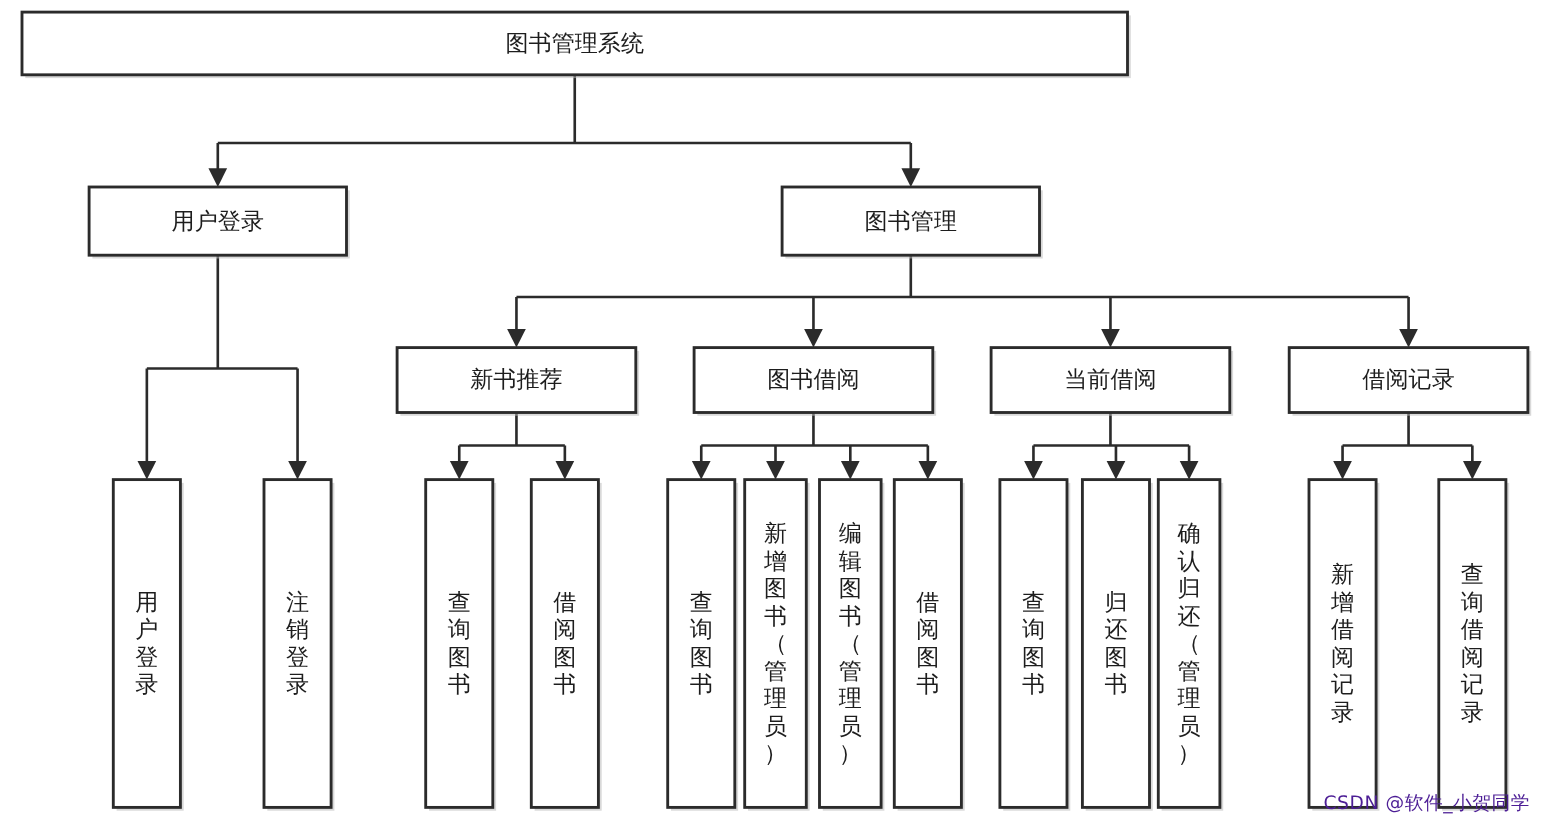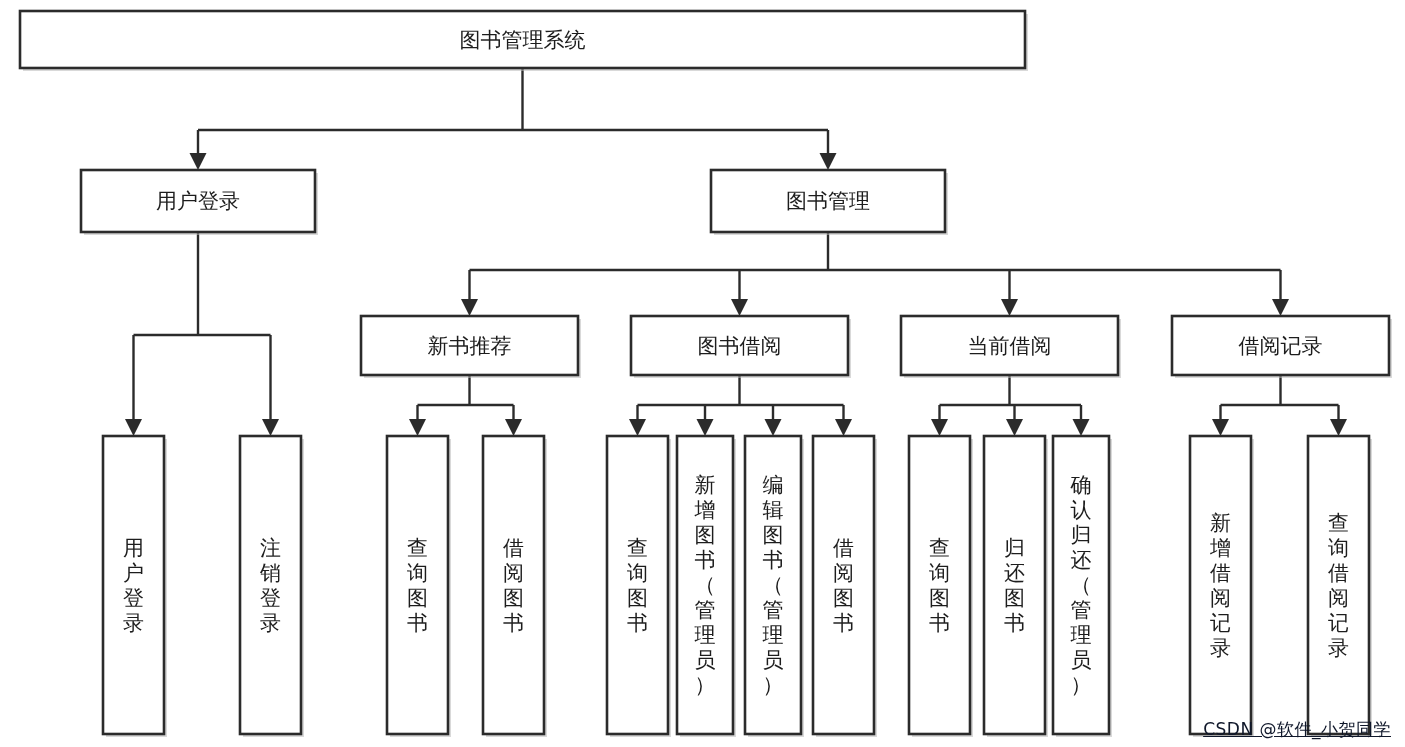--- a/index.html
+++ b/index.html
@@ -57,25 +57,24 @@
     font-family: "DejaVu Sans", "Liberation Sans", sans-serif;
     font-size: 21px;
     text-anchor: middle;
   }
   .watermark {
     position: absolute;
     right: 14px;
     bottom: 6px;
     font-family: "DejaVu Sans", "Liberation Sans", sans-serif;
     font-size: 17px;
-    color: #0f172a;
+    color: #4c1d95;
     white-space: nowrap;
     letter-spacing: 0.5px;
     user-select: none;
-    text-decoration: underline;
   }
 </style>
 </head>
 <body>
 
 <div id="diagram-root">
   <svg class="flow" viewBox="0 0 1405 747" xmlns="http://www.w3.org/2000/svg">
     <defs>
       <g id="arrowdef"></g>
     </defs>

